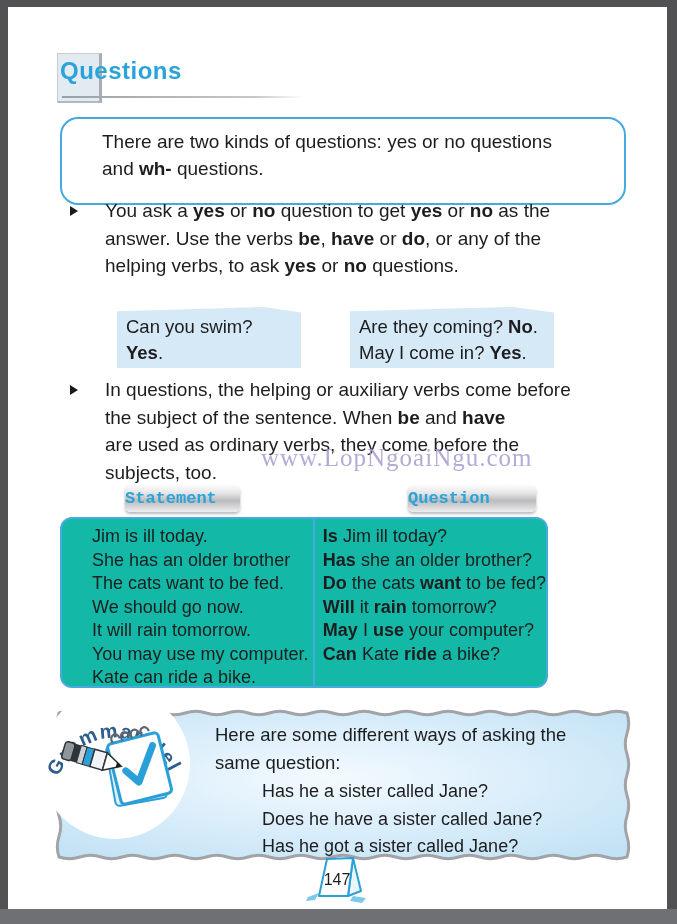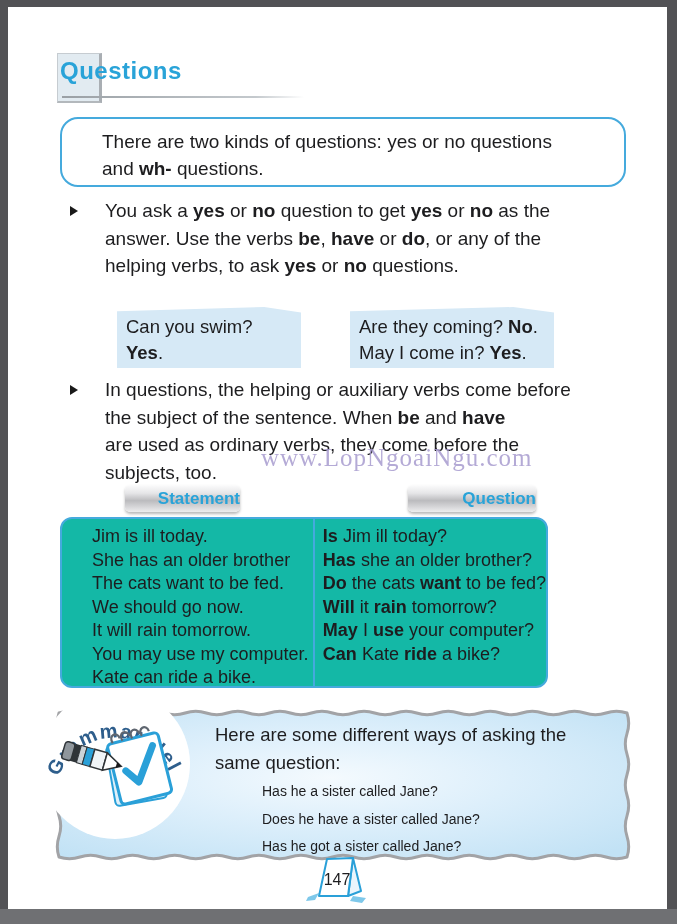--- a/index.html
+++ b/index.html
@@ -26,21 +26,21 @@
     position:absolute; left:52px; top:50px;
     font-size:24px; font-weight:700; letter-spacing:0.5px; color:#29a3d8;
   }
   .title-underline {
     position:absolute; left:54px; top:89px; width:242px; height:2px;
     background:linear-gradient(90deg,#9aa0a5,#c4c9cd 80%,rgba(200,204,208,0));
   }
 
   
   .intro-box {
-    position:absolute; left:52px; top:110px; width:566px; height:70px;
+    position:absolute; left:52px; top:110px; width:566px; height:88px;
     border:2px solid #45aadd; border-radius:18px;
     padding:9px 28px 0 40px;
     font-size:19px;
   }
   .intro-box .tline { line-height:27px; }
 
   
   .bullet-arrow {
     position:absolute; width:0; height:0;
     border-left:8px solid #1a1a1a;
@@ -72,42 +72,42 @@
     margin-left:41px;
   }
 
   
   .pill {
     position:absolute; top:478px; height:27px;
     background:linear-gradient(180deg,#fcfcfc 0%,#e6e6e8 30%,#bbbbbe 58%,#ededee 100%);
     border-radius:5px;
     box-shadow:0 2px 3px rgba(0,0,0,0.28);
     color:#29a3d8; font-weight:700; font-size:17px;
-    text-align:right; line-height:27px;
+    text-align:left; line-height:27px;font-family:Liberation Mono, monospace;
   }
   .pill-statement { left:117px; width:115px; }
   .pill-question  { left:400px; width:128px; }
 
   
   .sq-table {
     position:absolute; left:52px; top:510px; width:488px; height:171px;
     background:#14b8a6; border:2px solid #45aadd; border-radius:12px;
     display:flex; overflow:hidden;
   }
   .tcol { font-size:18px; padding-top:6px; }
   .tcol .tline { line-height:23.5px; white-space:nowrap; }
   .tcol-left  { width:275px; padding-left:30px; border-right:2px solid #45aadd; }
   .tcol-right { flex:1; padding-left:8px; }
 
   
   .gh-svg { position:absolute; left:46px; top:701px; }
   .gh-badge { position:absolute; left:30px; top:680px; width:154px; height:154px; }
   .gh-intro { position:absolute; left:207px; top:714px; font-size:18.5px; }
   .gh-intro .tline { line-height:27.5px; }
-  .gh-examples { position:absolute; left:254px; top:771px; font-size:14px; }
+  .gh-examples { position:absolute; left:254px; top:771px; font-size:18px; }
   .gh-examples .tline { line-height:27.5px; }
 
   .tent { position:absolute; left:298px; top:846px; }
 </style>
 </head>
 <body>
 
 <div class="page">
 
   <div class="title-tab"></div>

